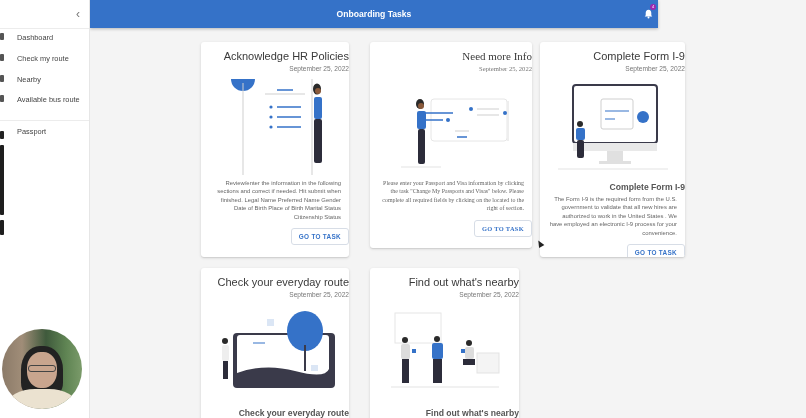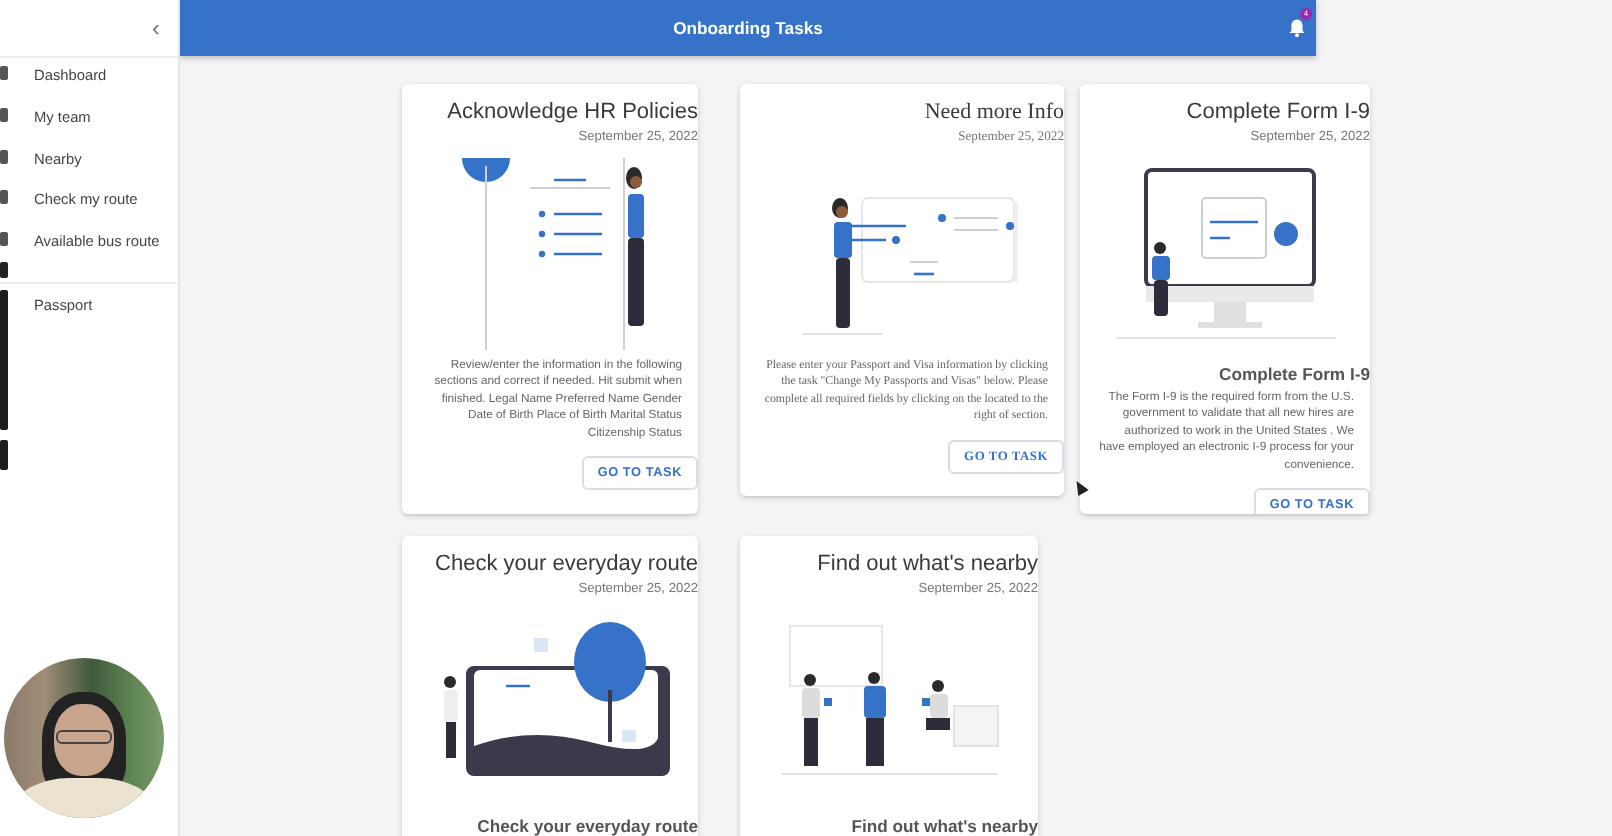--- a/index.html
+++ b/index.html
@@ -104,29 +104,25 @@
   <div class="sidebar-head">
     <span class="collapse-btn">‹</span>
   </div>
   <ul class="nav">
     <li class="nav-item">
       <span class="nav-icon"></span>
       <span>Dashboard</span>
     </li>
     <li class="nav-item">
       <span class="nav-icon"></span>
-      <span>My team</span>
+      <span>Check my route</span>
     </li>
     <li class="nav-item">
       <span class="nav-icon"></span>
       <span>Nearby</span>
-    </li>
-    <li class="nav-item">
-      <span class="nav-icon"></span>
-      <span>Check my route</span>
     </li>
     <li class="nav-item">
       <span class="nav-icon"></span>
       <span>Available bus route</span>
     </li>
     <li class="nav-divider"></li>
     <li class="nav-item">
       <span>Passport</span>
     </li>
   </ul>

